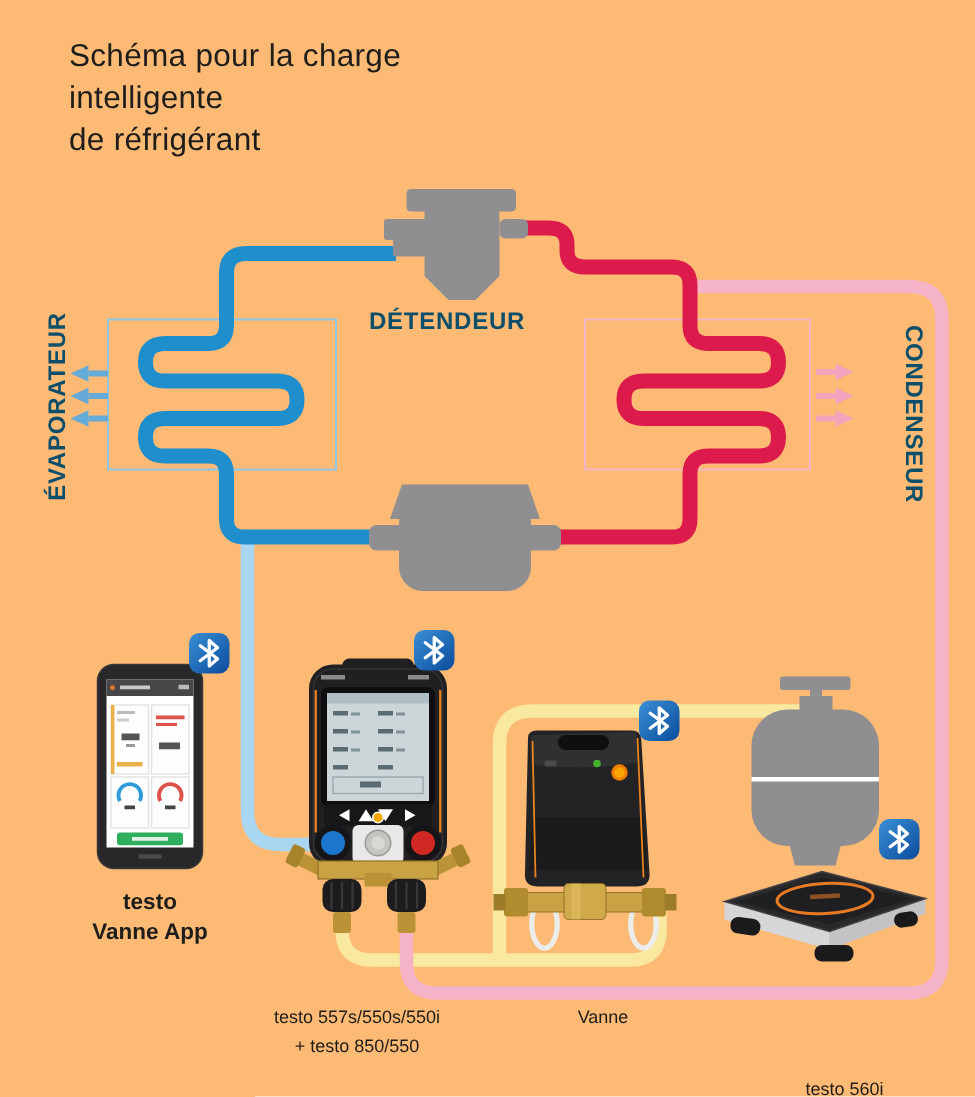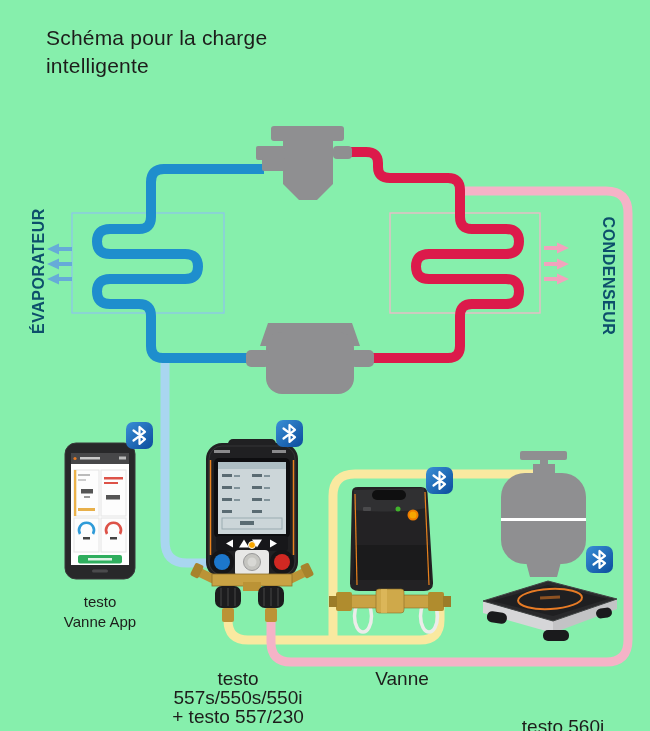--- a/index.html
+++ b/index.html
@@ -1,25 +1,25 @@
 <!DOCTYPE html>
 <html style="--hot-line: #dc1a4b; --cold-line: #1e8ecd; --hose-yellow: #f9e9a0; --hose-pink: #f5b3c7; --hose-light-blue: #a9d6f0; --box-cold-border: #8cc6e8; --box-hot-border: #f2b7ca; --arrow-blue: #66abd8; --arrow-pink: #f2a3bd; --component-gray: #8f8f91; --label-teal: #0d4f6b; --bluetooth-blue: #1566ad;"><head>
 <meta charset="utf-8">
 <style>
   html,body{margin:0;padding:0;background:#fff;font-family:"Liberation Sans",sans-serif;}
-  .stage{position:relative;width:650px;height:731px;background:#86efac;overflow:hidden;}
+  .stage{position:relative;width:650px;height:731px;background:#fdba74;overflow:hidden;}
   .stage svg{position:absolute;left:0;top:0;}
   .title{position:absolute;left:46px;top:24px;font-size:21px;line-height:28px;color:#1d1d1b;letter-spacing:.2px;}
   .cycle-label{position:absolute;font-weight:bold;font-size:16px;color:var(--label-teal,#0d4f6b);letter-spacing:.5px;text-align:center;white-space:nowrap;}
   #lbl-evap{left:-31px;top:262px;width:140px;transform:rotate(-90deg);}
   #lbl-cond{left:538px;top:267px;width:140px;transform:rotate(90deg);}
   #lbl-det{left:218px;top:206px;width:160px;}
   #lbl-comp{left:217px;top:302px;width:180px;}
-  .dev-label{position:absolute;font-size:19px;line-height:19px;color:#1d1d1b;text-align:center;}
-  #lbl-app{left:40px;top:592px;width:120px;font-size:15px;line-height:20px;}
+  .dev-label{position:absolute;font-size:12px;line-height:19px;color:#1d1d1b;text-align:center;}
+  #lbl-app{left:40px;top:592px;width:120px;font-size:15px;line-height:20px;font-weight:bold;}
   #lbl-manifold{left:158px;top:669px;width:160px;}
   #lbl-valve{left:330px;top:669px;width:144px;}
   #lbl-scale{left:493px;top:669px;width:140px;margin-top:48px;}
   .pipe{fill:none;}
   .pipe-cold{stroke:var(--cold-line,#1e8ecd);stroke-width:10;}
   .pipe-hot{stroke:var(--hot-line,#dc1a4b);stroke-width:10;}
   .hose-yellow{stroke:var(--hose-yellow,#f9e9a0);stroke-width:9;}
   .hose-pink{stroke:var(--hose-pink,#f5b3c7);stroke-width:9;}
   .hose-lightblue{stroke:var(--hose-light-blue,#a9d6f0);stroke-width:9;}
   .box-cold{fill:none;stroke:var(--box-cold-border,#8cc6e8);stroke-width:1.3;}
@@ -218,30 +218,32 @@
 
     <use href="#bt" x="126" y="422"></use>
     <use href="#bt" x="276" y="420"></use>
     <use href="#bt" x="426" y="467"></use>
     <use href="#bt" x="586" y="546"></use>
   </svg>
 
   <div class="title">
     <div>Schéma pour la charge</div>
     <div>intelligente</div>
-  </div>
-
+    <div>de réfrigérant</div>
+  </div>
+
+  <div class="cycle-label" id="lbl-det">DÉTENDEUR</div>
   <div class="cycle-label" id="lbl-evap">ÉVAPORATEUR</div>
   <div class="cycle-label" id="lbl-cond">CONDENSEUR</div>
 
   <div class="dev-label" id="lbl-app">
     <div>testo</div>
     <div>Vanne App</div>
   </div>
   <div class="dev-label" id="lbl-manifold">
     <div>testo 557s/550s/550i</div>
-    <div>+ testo 557/230</div>
+    <div>+ testo 850/550</div>
   </div>
   <div class="dev-label" id="lbl-valve">
     <div>Vanne</div>
   </div>
   <div class="dev-label" id="lbl-scale">testo 560i</div>
 </div>
 
 </body></html>

